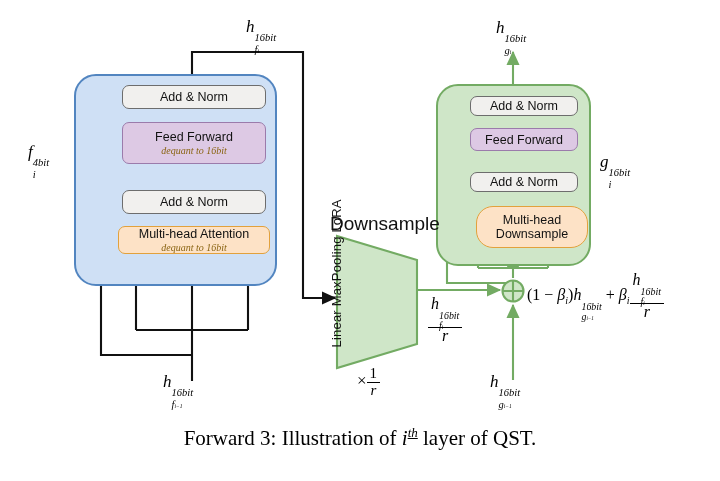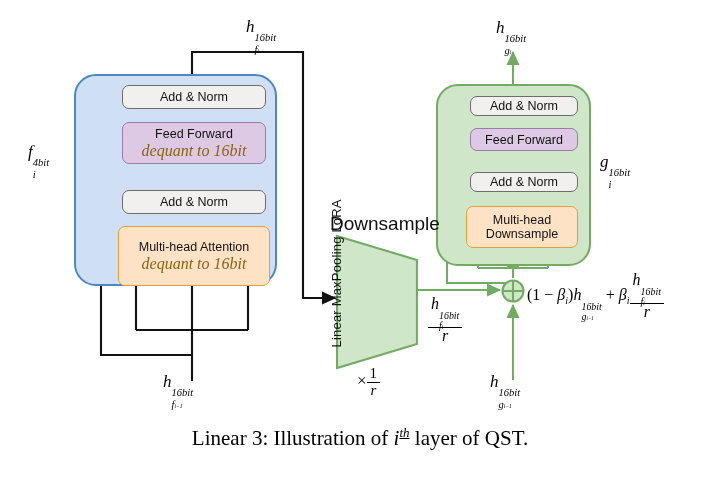--- a/index.html
+++ b/index.html
@@ -6,21 +6,21 @@
   body{width:720px;height:481px;font-family:"Liberation Sans",sans-serif;overflow:hidden;}
   #figure{position:relative;width:720px;height:481px;background:#fff;}
 
   .svg-layer{position:absolute;left:0;top:0;width:720px;height:481px;}
 
   
   .node{position:absolute;box-sizing:border-box;display:flex;flex-direction:column;
         align-items:center;justify-content:center;border-radius:7px;text-align:center;
         line-height:1.12;}
   .node .l1{font-size:12.5px;color:#121212;white-space:nowrap;}
-  .node .l2{font-size:16px;font-style:italic;font-family:"Liberation Serif",serif;
+  .node .l2{font-size:10px;font-style:italic;font-family:"Liberation Serif",serif;
             color:#8a6412;white-space:nowrap;margin-top:1px;}
 
   .addnorm{background:#f1f0ee;border:1.5px solid #6d6d6d;}
   .ff{background:#ddc9e4;border:1.5px solid #9b7bab;}
   .attn{background:#fde2c6;border:1.6px solid #e2a13c;}
 
   .gr-addnorm{background:#f1f0ee;border:1.5px solid #6d6d6d;}
   .gr-ff{background:#ddc9e4;border:1.5px solid #9b7bab;}
   .gr-attn{background:#fde2c6;border:1.6px solid #e2a13c;}
 
@@ -131,40 +131,40 @@
 
   <div class="node ff" style="left:122px;top:122px;width:144px;height:42px;">
     <span class="l1">Feed Forward</span>
     <span class="l2">dequant to 16bit</span>
   </div>
 
   <div class="node addnorm" style="left:122px;top:190px;width:144px;height:24px;">
     <span class="l1">Add &amp; Norm</span>
   </div>
 
-  <div class="node attn" style="left:118px;top:226px;width:152px;height:60px;">
+  <div class="node attn" style="left:118px;top:226px;width:152px;height:28px;">
     <span class="l1">Multi-head Attention</span>
     <span class="l2">dequant to 16bit</span>
   </div>
 
   <div id="green-panel" class="panel" style="left:436px;top:84px;width:155px;height:182px;"></div>
 
   <div class="node gr-addnorm" style="left:470px;top:96px;width:108px;height:20px;">
     <span class="l1">Add &amp; Norm</span>
   </div>
 
   <div class="node gr-ff" style="left:470px;top:128px;width:108px;height:23px;">
     <span class="l1">Feed Forward</span>
   </div>
 
   <div class="node gr-addnorm" style="left:470px;top:172px;width:108px;height:20px;">
     <span class="l1">Add &amp; Norm</span>
   </div>
 
-  <div class="node gr-attn" style="left:466px;top:206px;width:112px;height:42px;">
+  <div class="node gr-attn" style="left:476px;top:206px;width:112px;height:42px;border-radius:17px;">
     <span class="l1">Multi-head</span>
     <span class="l1">Downsample</span>
   </div>
 
   <div id="label-downsample" style="left:330px;top:213px;">Downsample</div>
 
   <svg id="downsample-shape" style="left:334px;top:232px;width:86px;height:140px;" viewBox="0 0 86 140" xmlns="http://www.w3.org/2000/svg">
     <polygon points="3,4 83,28 83,112 3,136" fill="#cfe6c8" stroke="#73ab63" stroke-width="2.1"></polygon>
   </svg>
 
@@ -209,16 +209,16 @@
   </div>
 
   <div class="math" style="left:527px;top:272px;font-size:16px;">
     <span>(1 − </span><span class="mi">β</span><span class="sub">i</span><span>)</span><span class="mi">h</span><span class="stack"><span class="up">16bit</span><span class="dn"><span>g</span><span class="subsub">i−1</span></span></span><span> + </span><span class="mi">β</span><span class="sub">i</span><span class="frac">
       <span class="num"><span class="mi">h</span><span class="stack"><span class="up">16bit</span><span class="dn"><span>f</span><span class="subsub">i</span></span></span></span>
       <span class="den">r</span>
     </span>
   </div>
 
   <div id="caption">
-    <span>Linear 3: Illustration of </span><span class="it">i</span><span class="itsup">th</span><span> layer of QST.</span>
+    <span>Forward 3: Illustration of </span><span class="it">i</span><span class="itsup">th</span><span> layer of QST.</span>
   </div>
 
 </div>
 
 </body></html>

